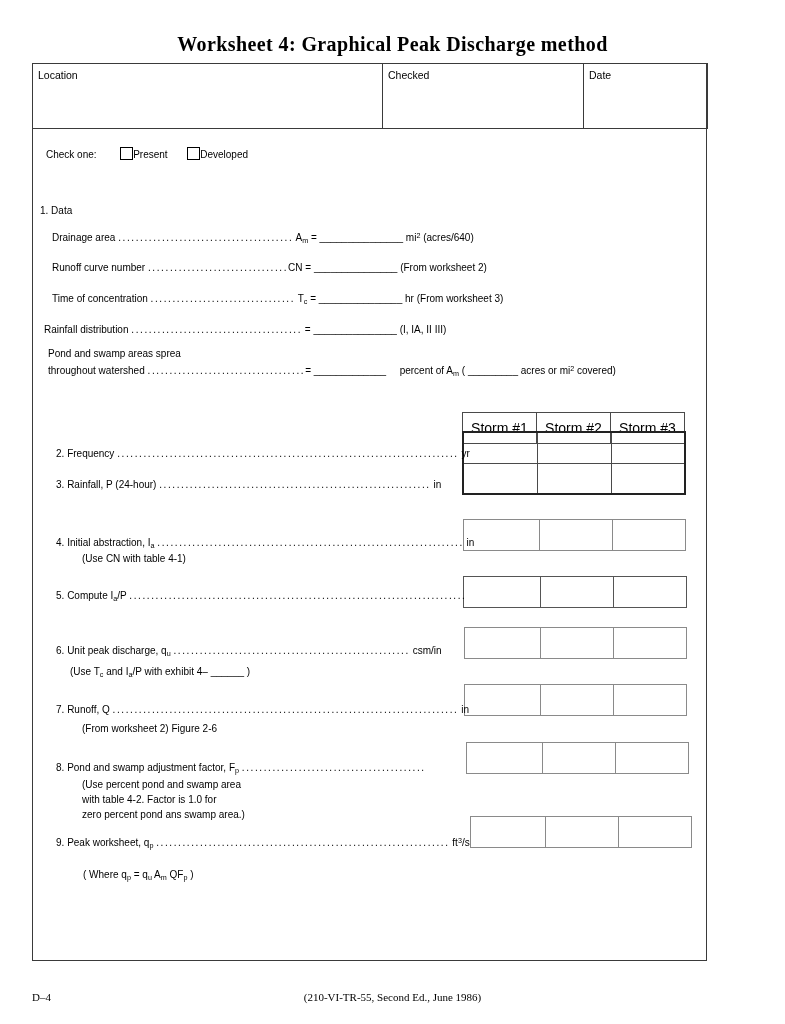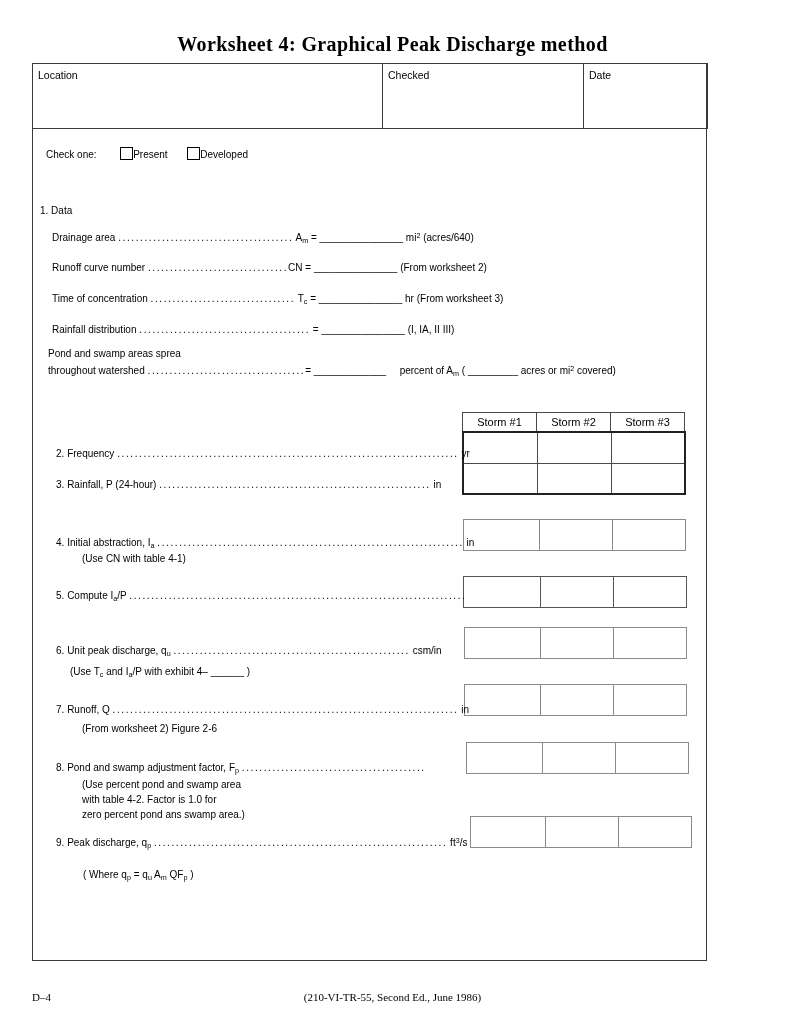--- a/index.html
+++ b/index.html
@@ -80,22 +80,22 @@
   .storm-head {
     position: absolute;
     left: 462px; top: 412px;
     width: 222px;
     border-collapse: collapse;
     table-layout: fixed;
   }
   .storm-head th {
     border: 1px solid #4a4a4a;
     font-weight: normal;
-    font-size: 11px;
-    height: 19px;
+    font-size: 14px;
+    height: 31px;
     width: 74px;
     text-align: center;
   }
 
   .storm-body {
     position: absolute;
     left: 462px; top: 431px;
     width: 222px;
     border-collapse: collapse;
     table-layout: fixed;
@@ -176,21 +176,21 @@
 <div class="t" style="left:52px; top:292px;">
   <span>Time of concentration</span>
   <span class="dots">.................................</span>
   <span>T</span><sub>c</sub>
   <span>=</span>
   <span>_______________</span>
   <span>hr</span>
   <span>(From worksheet 3)</span>
 </div>
 
-<div class="t" style="left:52px; top:323px;">
+<div class="t" style="left:44px; top:323px;">
   <span>Rainfall distribution</span>
   <span class="dots">.......................................</span>
   <span>=</span>
   <span>_______________</span>
   <span>(I, IA, II III)</span>
 </div>
 
 <div class="t" style="left:48px; top:347px;">Pond and swamp areas sprea</div>
 <div class="t" style="left:48px; top:362px;">
   <span>throughout watershed</span>
@@ -331,21 +331,21 @@
   <tbody>
       <tr>
     <td style="width:75px"></td>
     <td style="width:73px"></td>
     <td style="width:73px"></td>
   </tr>
 </tbody>
   </table>
 <div class="t" style="left:56px; top:834px;">
   <span>9.</span>
-  <span>Peak discharge, q</span><sub>p</sub>
+  <span>Peak worksheet, q</span><sub>p</sub>
   <span class="dots">...................................................................</span>
   <span>ft</span><sup>3</sup><span>/s</span>
 </div>
 
 <div class="t" style="left:83px; top:868px;">
   <span>( Where q</span><sub>p</sub><span> = q</span><sub>u</sub><span> A</span><sub>m</sub><span> QF</span><sub>p</sub><span> )</span>
 </div>
 
 <div class="footer-left">D–4</div>
 <div class="footer-center">(210-VI-TR-55, Second Ed., June 1986)</div>

